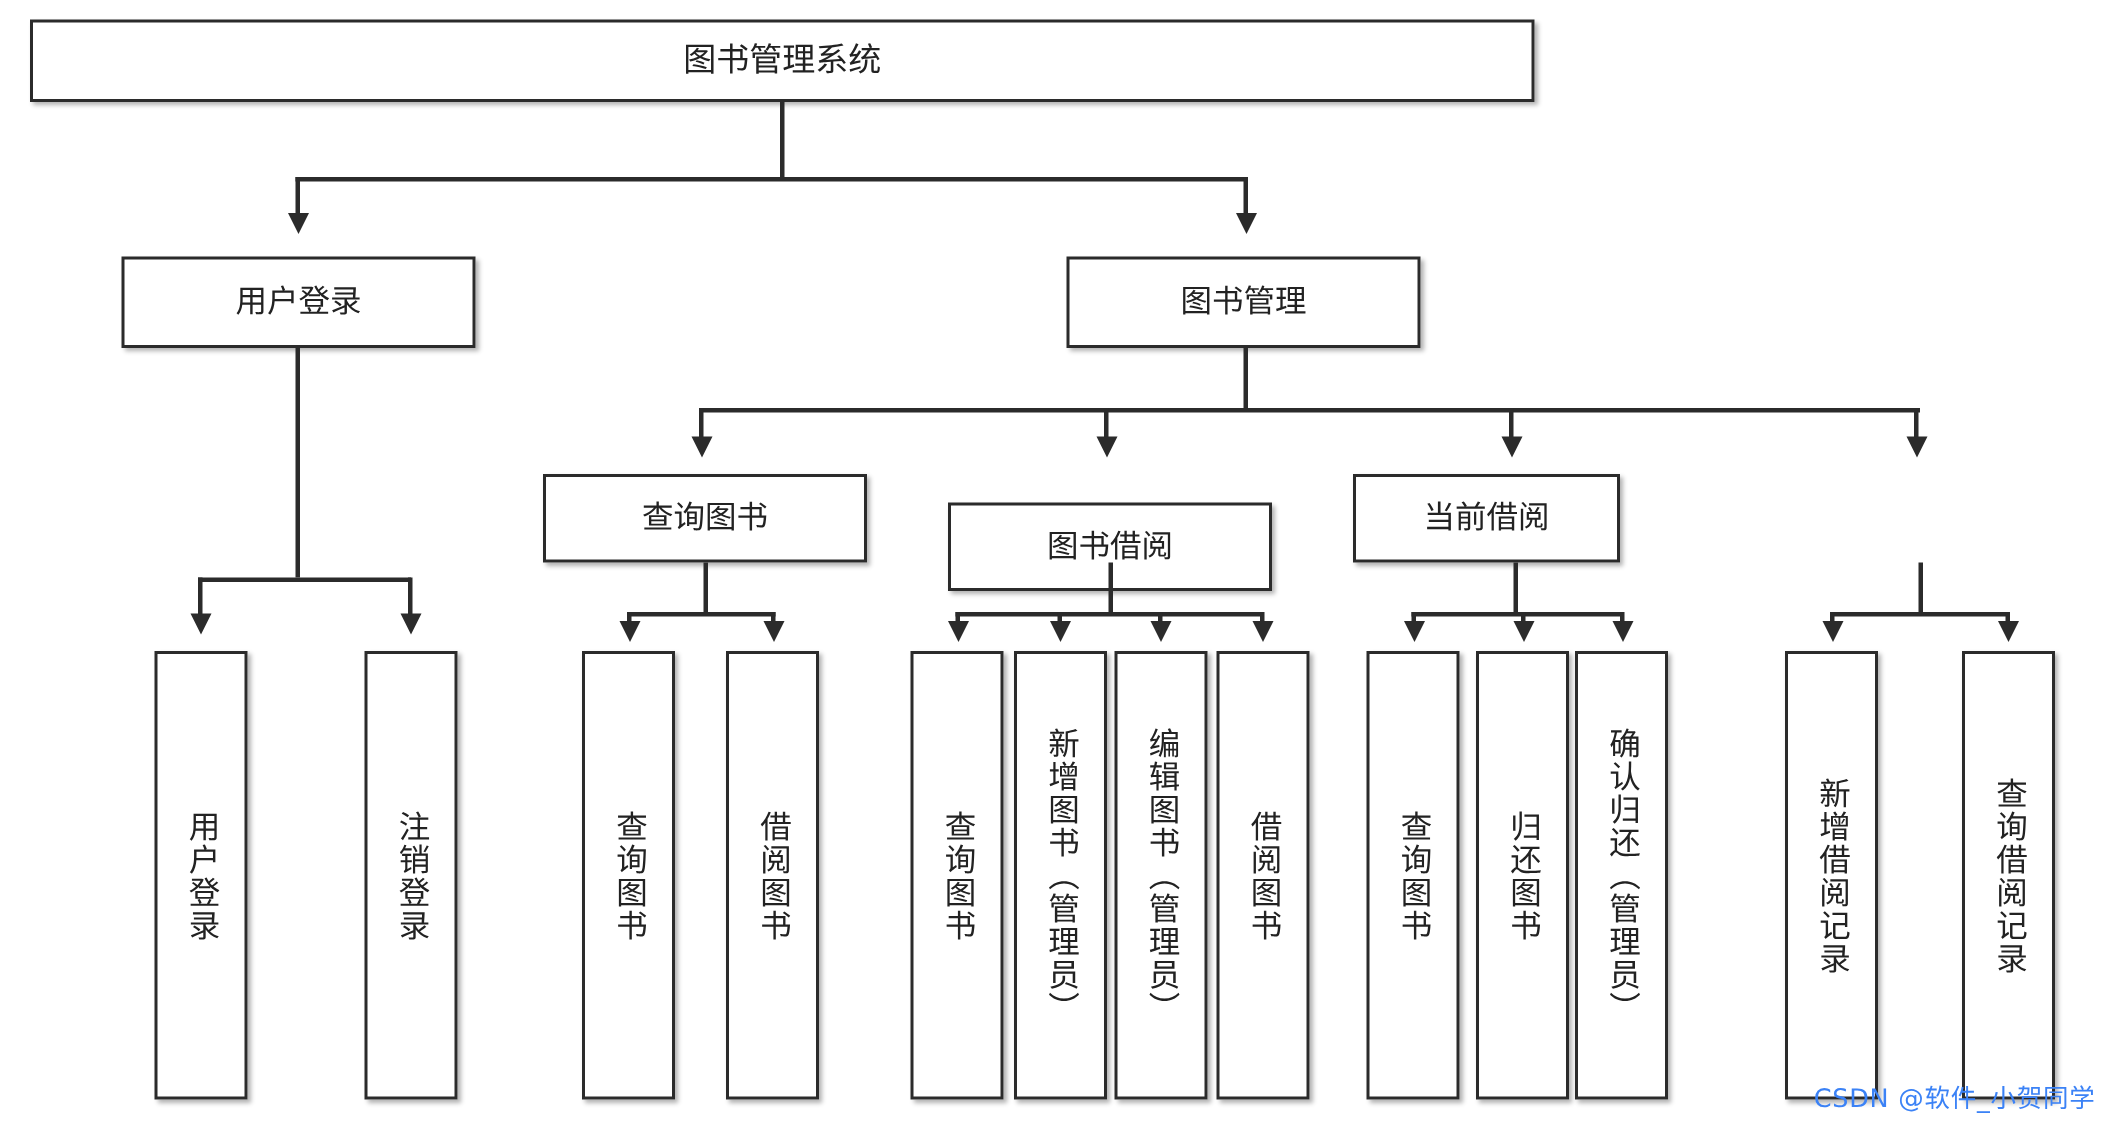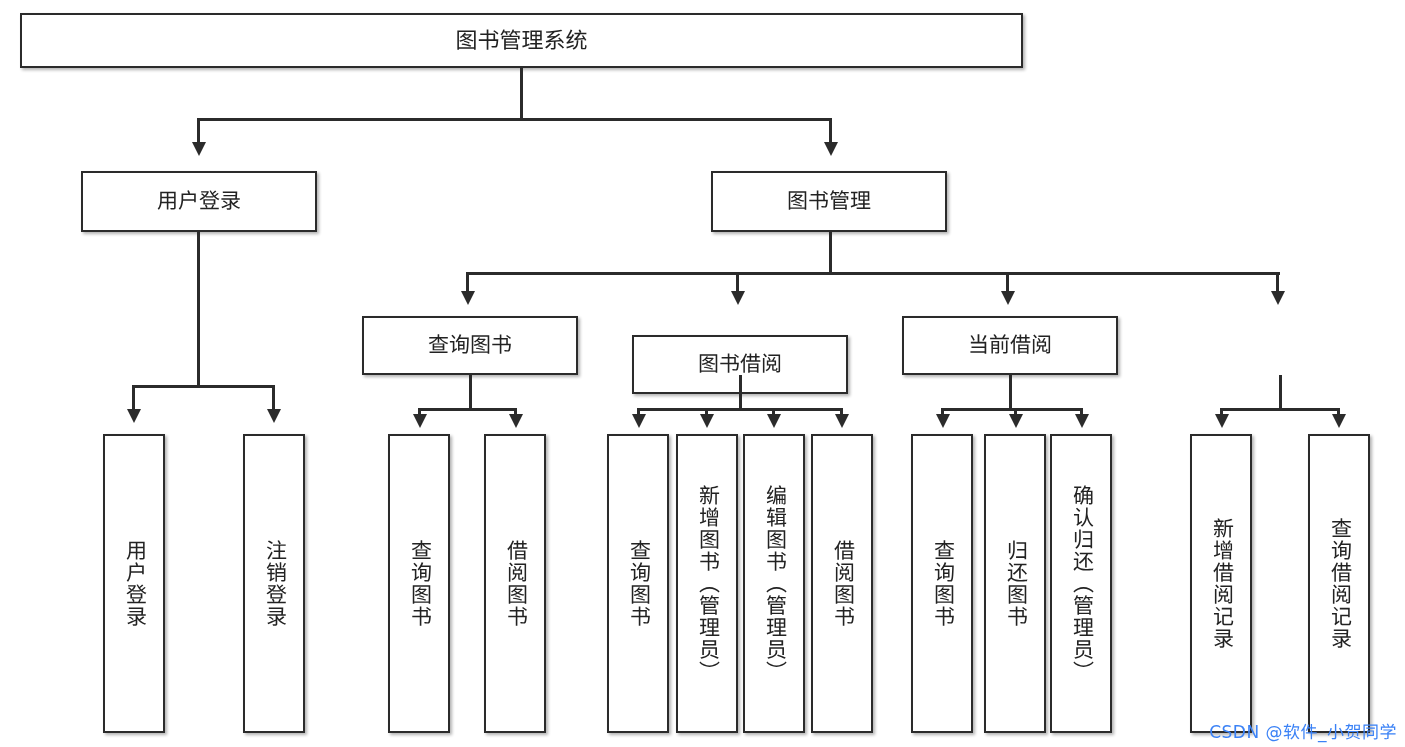--- a/index.html
+++ b/index.html
@@ -116,21 +116,21 @@
   <div class="arrow" style="left:1001px;top:291px;"></div>
   <div class="conn vline" style="left:1276px;top:272px;height:22px;"></div>
   <div class="arrow" style="left:1271px;top:291px;"></div>
 
   <div class="node lvl2" style="left:362px;top:316px;width:216px;height:59px;">
     <span>查询图书</span>
   </div>
   <div class="node lvl2" style="left:632px;top:335px;width:216px;height:59px;">
     <span>图书借阅</span>
   </div>
-  <div class="node lvl2" style="left:902px;top:316px;width:216px;height:59px;">
+  <div class="node lvl2" style="left:902px;top:316px;width:178px;height:59px;">
     <span>当前借阅</span>
   </div>
 
   <div class="conn vline" style="left:469px;top:375px;height:33px;"></div>
   <div class="conn hline" style="left:418px;top:408px;width:99px;"></div>
   <div class="conn vline" style="left:418px;top:408px;height:8px;"></div>
   <div class="arrow" style="left:413px;top:414px;"></div>
   <div class="conn vline" style="left:514px;top:408px;height:8px;"></div>
   <div class="arrow" style="left:509px;top:414px;"></div>
 

